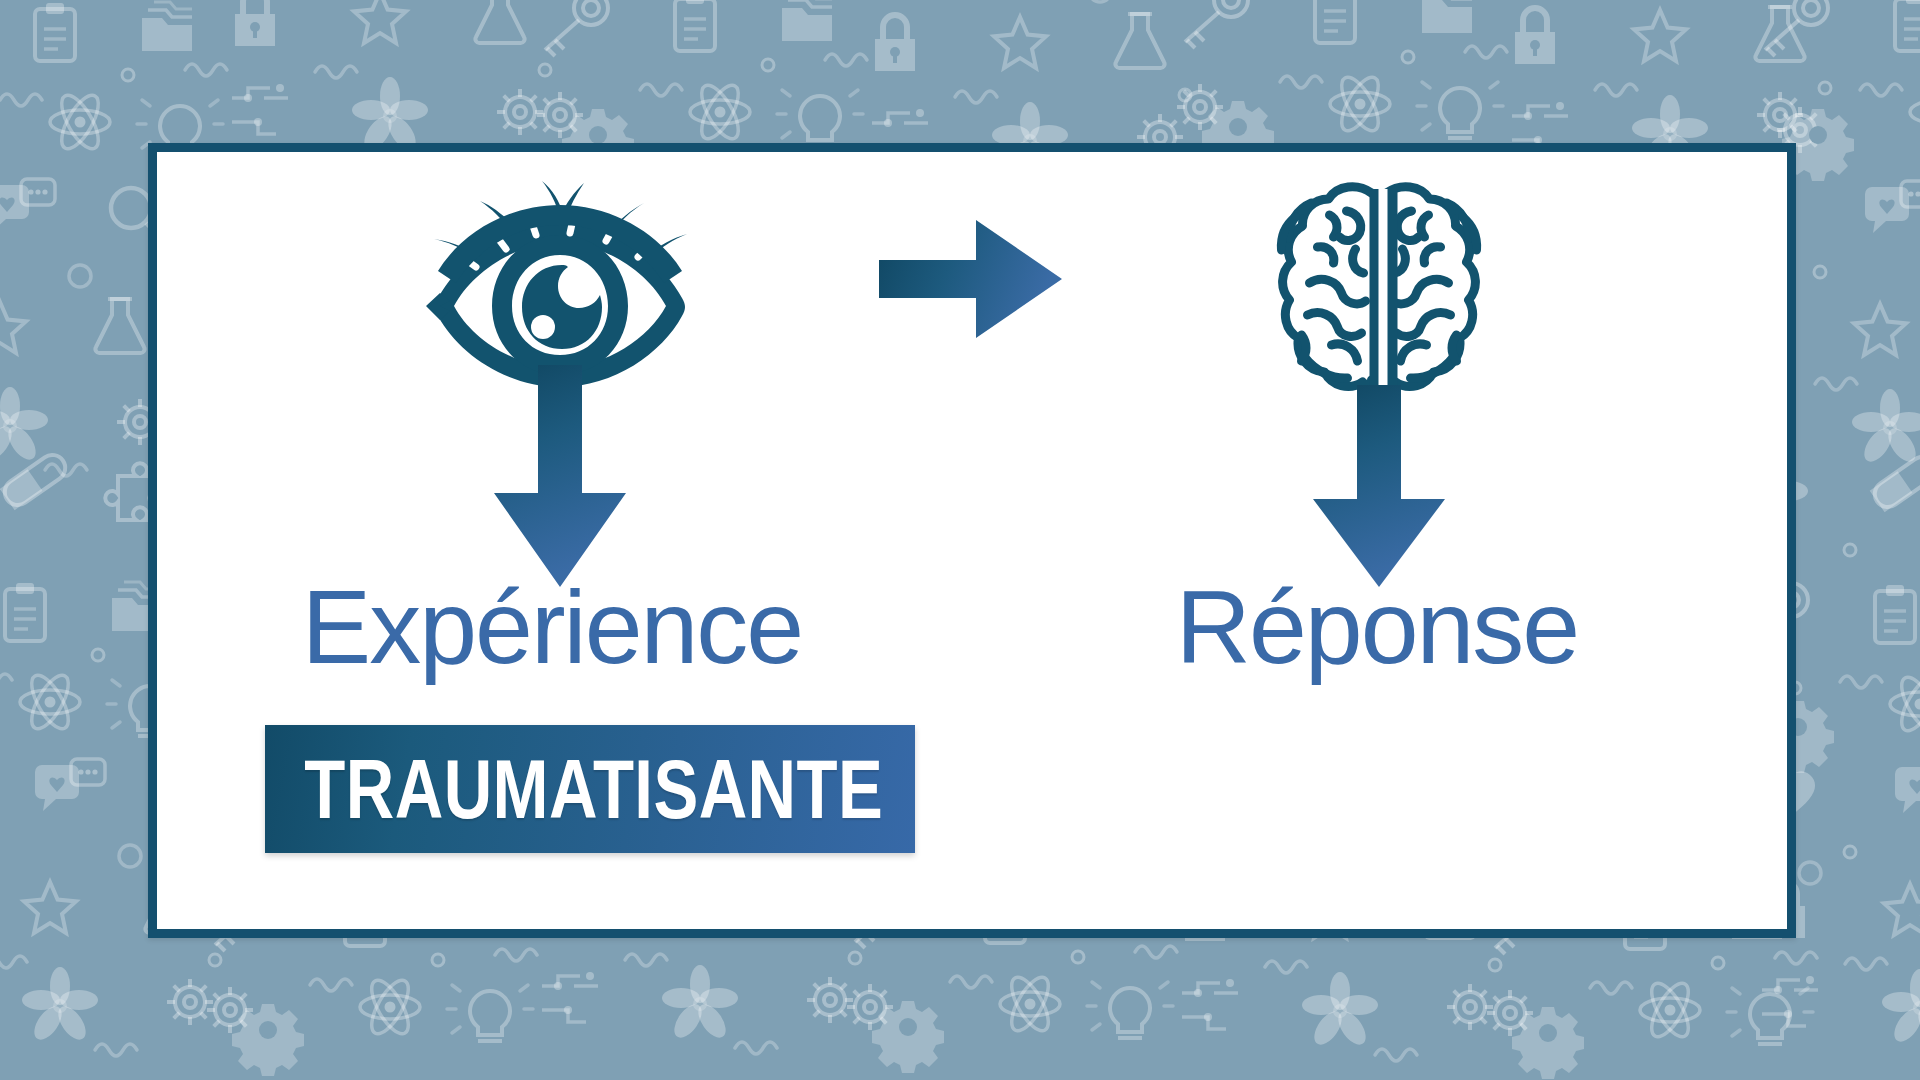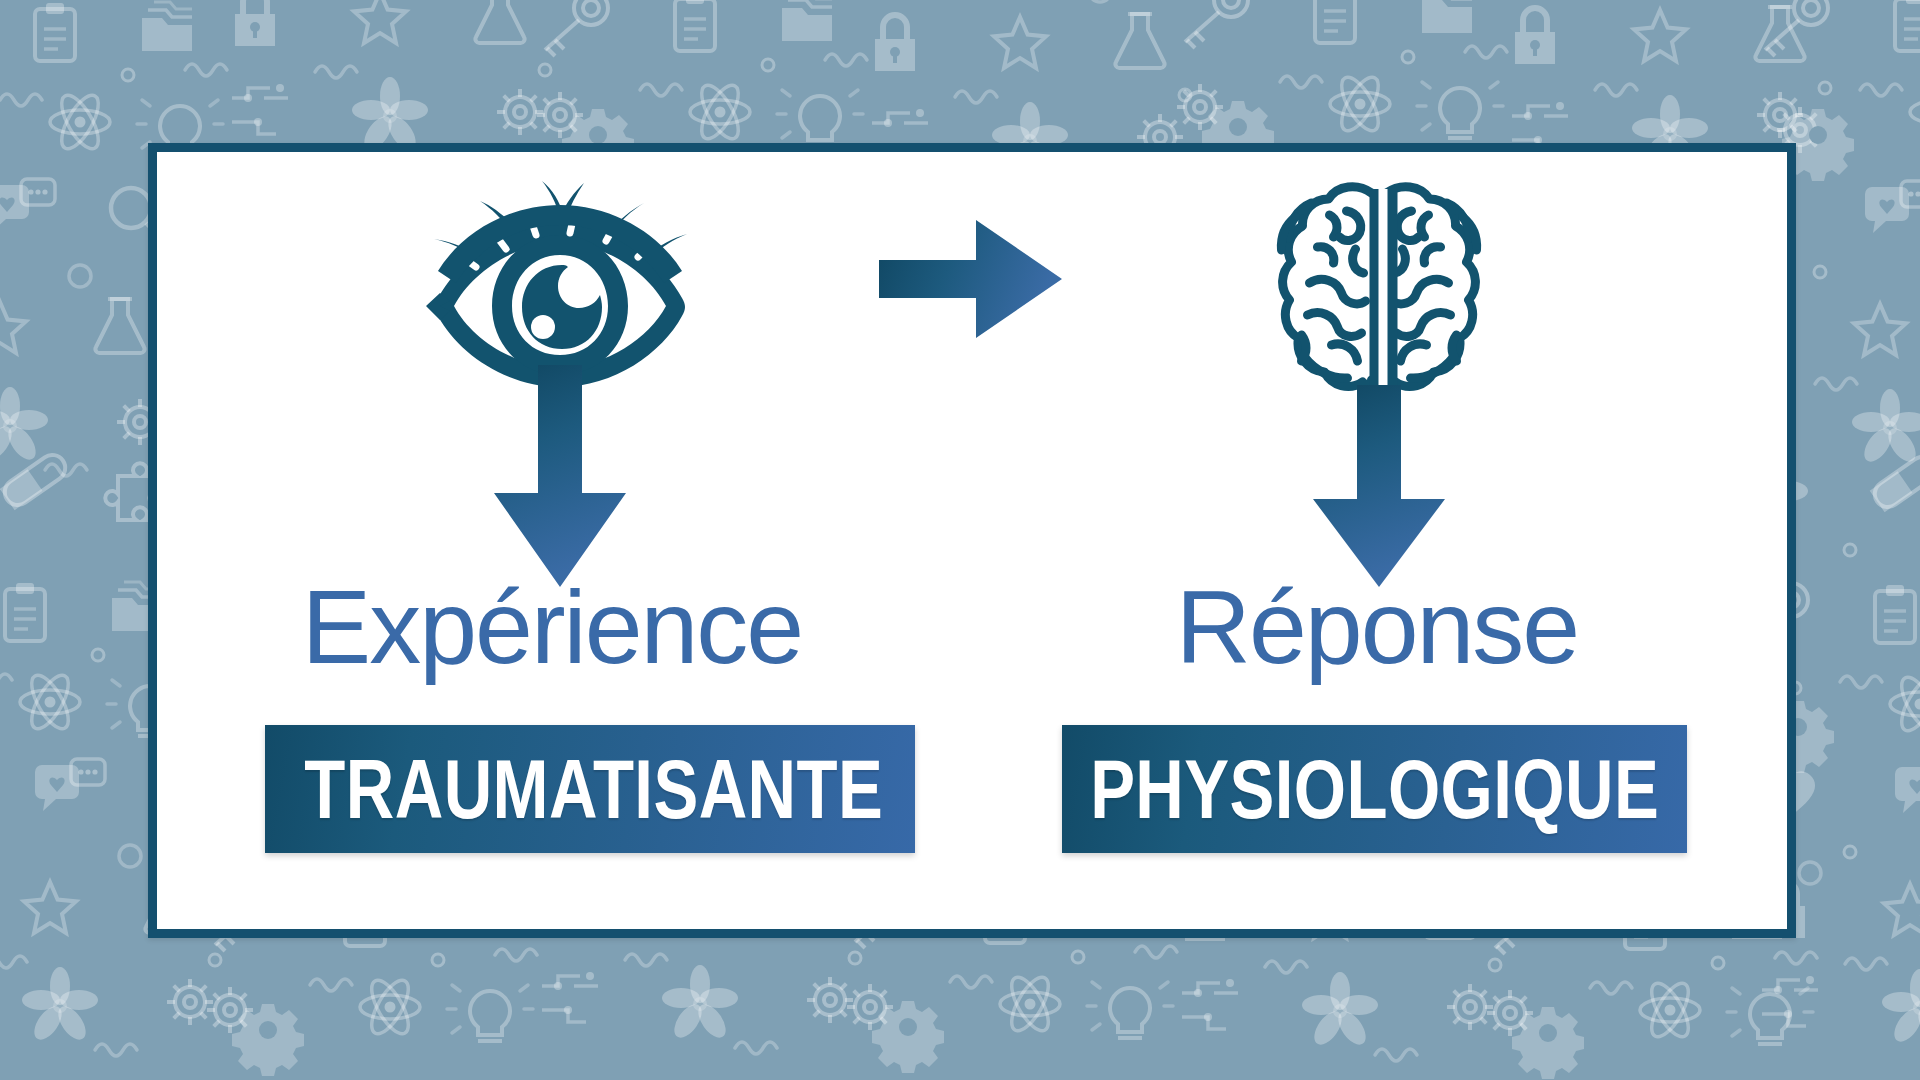--- a/index.html
+++ b/index.html
@@ -539,20 +539,17 @@
                 <stop offset="40%" stop-color="#1d5a7e"></stop>
                 <stop offset="100%" stop-color="#3a6ba5"></stop>
               </linearGradient>
             </defs>
             <path d="M 48 0 L 92 0 L 92 114 L 136 114 L 70 202 L 4 114 L 48 114 Z" fill="url(#gradV2)"></path>
           </svg>
         </div>
 
         <div class="word word-right">Réponse</div>
 
-        <div class="banner banner-right">
-          <span class="banner-text">PHYSIOLOGIQUE</span>
-        </div>
       </div>
 
     </div>
   </div>
 </div>
 
 </body></html>

